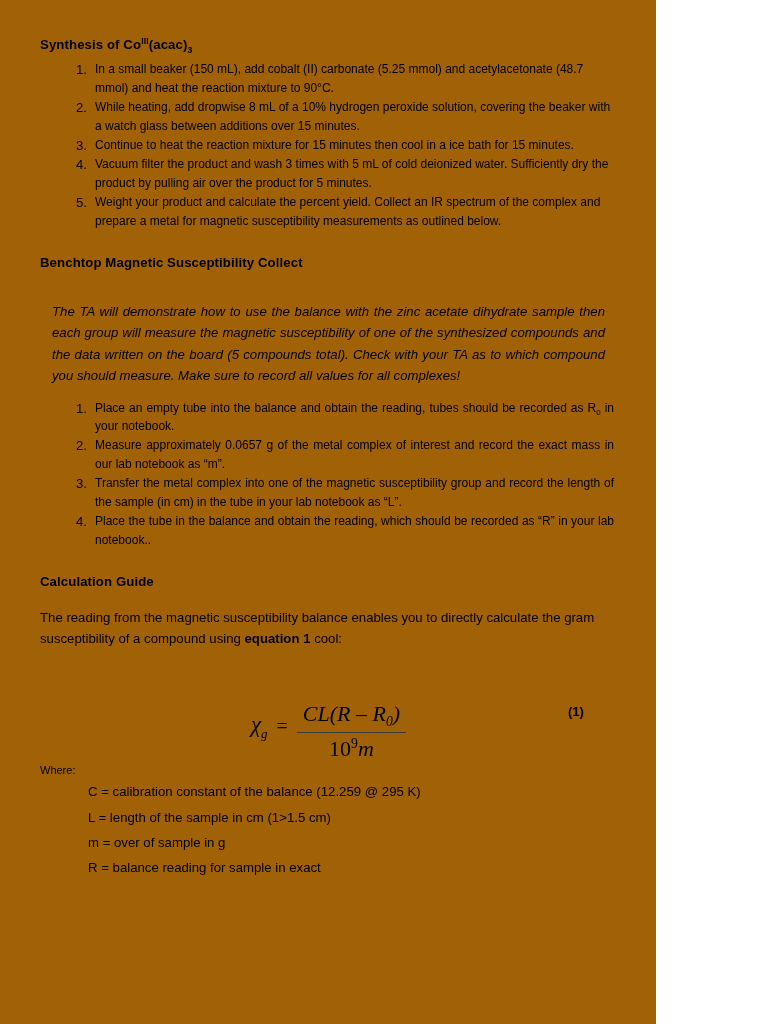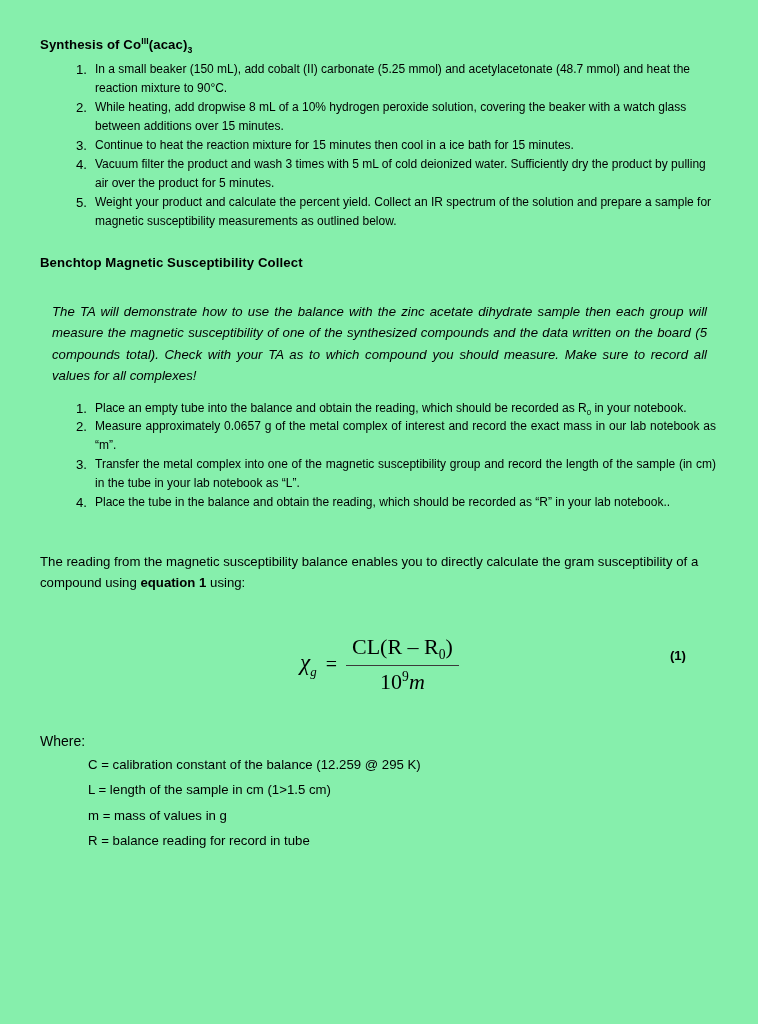--- a/index.html
+++ b/index.html
@@ -9,23 +9,23 @@
   }
   body {
     width: 761px;
     height: 1024px;
     font-family: "Liberation Sans", sans-serif;
     color: #000000;
     -webkit-font-smoothing: antialiased;
   }
   .page {
     position: relative;
-    width: 758px;
+    width: 656px;
     height: 1024px;
-    background: #86efac;
+    background: #a16207;
     box-sizing: border-box;
     padding: 36px 39px 0 40px;
   }
   h2.section-heading {
     font-size: 13.2px;
     font-weight: bold;
     margin: 0;
     padding: 0;
     line-height: 1.38;
     letter-spacing: 0.1px;
@@ -64,23 +64,22 @@
     line-height: 1.58;
   }
   p.italic-block {
     margin: 12px;
     font-size: 13.2px;
     line-height: 1.62;
     font-style: italic;
     text-align: justify;
   }
   .where-label {
-    font-size: 14px;
+    font-size: 11px;
     line-height: 1.58;
-    margin-top: 24px;
   }
   .defs {
     margin: 0;
     padding: 0 0 0 48px;
     list-style: none;
     font-size: 13.2px;
     line-height: 1.92;
   }
   .equation-row {
     position: relative;
@@ -112,22 +111,24 @@
     margin: 0 9px 0 7px;
     font-size: 20px;
   }
   .frac {
     display: inline-flex;
     flex-direction: column;
     align-items: center;
     vertical-align: middle;
   }
   .frac .numer {
+    font-style: italic;
     padding: 0 6px 2px 6px;
     white-space: nowrap;
+    margin-top: 11px;
   }
   .frac .rule {
     width: 100%;
     height: 1px;
     background: #3a3a3a;
   }
   .frac .denom {
     padding: 3px 6px 0 6px;
     white-space: nowrap;
   }
@@ -175,73 +176,74 @@
     <li>
         <span class="num"></span>
         <span class="txt">Continue to heat the reaction mixture for 15 minutes then cool in a ice bath for 15 minutes.</span>
       </li>
     <li>
         <span class="num"></span>
         <span class="txt">Vacuum filter the product and wash 3 times with 5 mL of cold deionized water. Sufficiently dry the product by pulling air over the product for 5 minutes.</span>
       </li>
     <li>
         <span class="num"></span>
-        <span class="txt">Weight your product and calculate the percent yield. Collect an IR spectrum of the solution and prepare a sample for magnetic susceptibility measurements as outlined below.</span>
+        <span class="txt">Weight your product and calculate the percent yield. Collect an IR spectrum of the complex and prepare a metal for magnetic susceptibility measurements as outlined below.</span>
       </li>
   </ol>
 
   <div class="spacer-lg"></div>
 
   <h2 class="section-heading">Benchtop Magnetic Susceptibility Collect</h2>
 
   <div class="spacer-md"></div>
 
   <p class="italic-block">The TA will demonstrate how to use the balance with the zinc acetate dihydrate sample then each group will measure the magnetic susceptibility of one of the synthesized compounds and the data written on the board (5 compounds total). Check with your TA as to which compound you should measure. Make sure to record all values for all complexes!</p>
 
   <ol class="steps justified">
     <li>
         <span class="num"></span>
-        <span class="txt"><span>Place an empty tube into the balance and obtain the reading, which should be recorded as R</span><span class="sub-num">0</span><span> in your notebook.</span></span>
+        <span class="txt"><span>Place an empty tube into the balance and obtain the reading, tubes should be recorded as R</span><span class="sub-num">0</span><span> in your notebook.</span></span>
       </li>
     <li>
         <span class="num"></span>
         <span class="txt">Measure approximately 0.0657 g of the metal complex of interest and record the exact mass in our lab notebook as “m”.</span>
       </li>
     <li>
         <span class="num"></span>
         <span class="txt">Transfer the metal complex into one of the magnetic susceptibility group and record the length of the sample (in cm) in the tube in your lab notebook as “L”.</span>
       </li>
     <li>
         <span class="num"></span>
         <span class="txt">Place the tube in the balance and obtain the reading, which should be recorded as “R” in your lab notebook..</span>
       </li>
   </ol>
 
   <div class="spacer-lg"></div>
 
+  <h2 class="section-heading">Calculation Guide</h2>
 
   <div class="spacer-md"></div>
 
-  <p class="body-text"><span>The reading from the magnetic susceptibility balance enables you to directly calculate the gram susceptibility of a compound using </span><span class="bold-inline">equation 1</span><span> using:</span></p>
+  <p class="body-text"><span>The reading from the magnetic susceptibility balance enables you to directly calculate the gram susceptibility of a compound using </span><span class="bold-inline">equation 1</span><span> cool:</span></p>
 
   <div class="equation-row">
     <div class="equation">
       <span class="eq-chi"><span>χ</span><sub>g</sub></span>
       <span class="eq-equals">=</span>
       <span class="frac">
         <span class="numer"><span>CL(R – R</span><sub class="small">0</sub><span>)</span></span>
         <span class="rule"></span>
         <span class="denom"><span class="upright">10</span><sup class="small">9</sup><span class="ital">m</span></span>
       </span>
     </div>
     <div class="eq-number">(1)</div>
   </div>
 
   <div class="where-label">Where:</div>
 
   <ul class="defs">
     <li>C = calibration constant of the balance (12.259 @ 295 K)</li>
     <li>L = length of the sample in cm (1&gt;1.5 cm)</li>
-    <li>m = mass of values in g</li>
-    <li>R = balance reading for record in tube</li>
+    <li>m = over of sample in g</li>
+    <li>R = balance reading for sample in exact</li>
   </ul>
 
 </div>
 
 </body></html>

